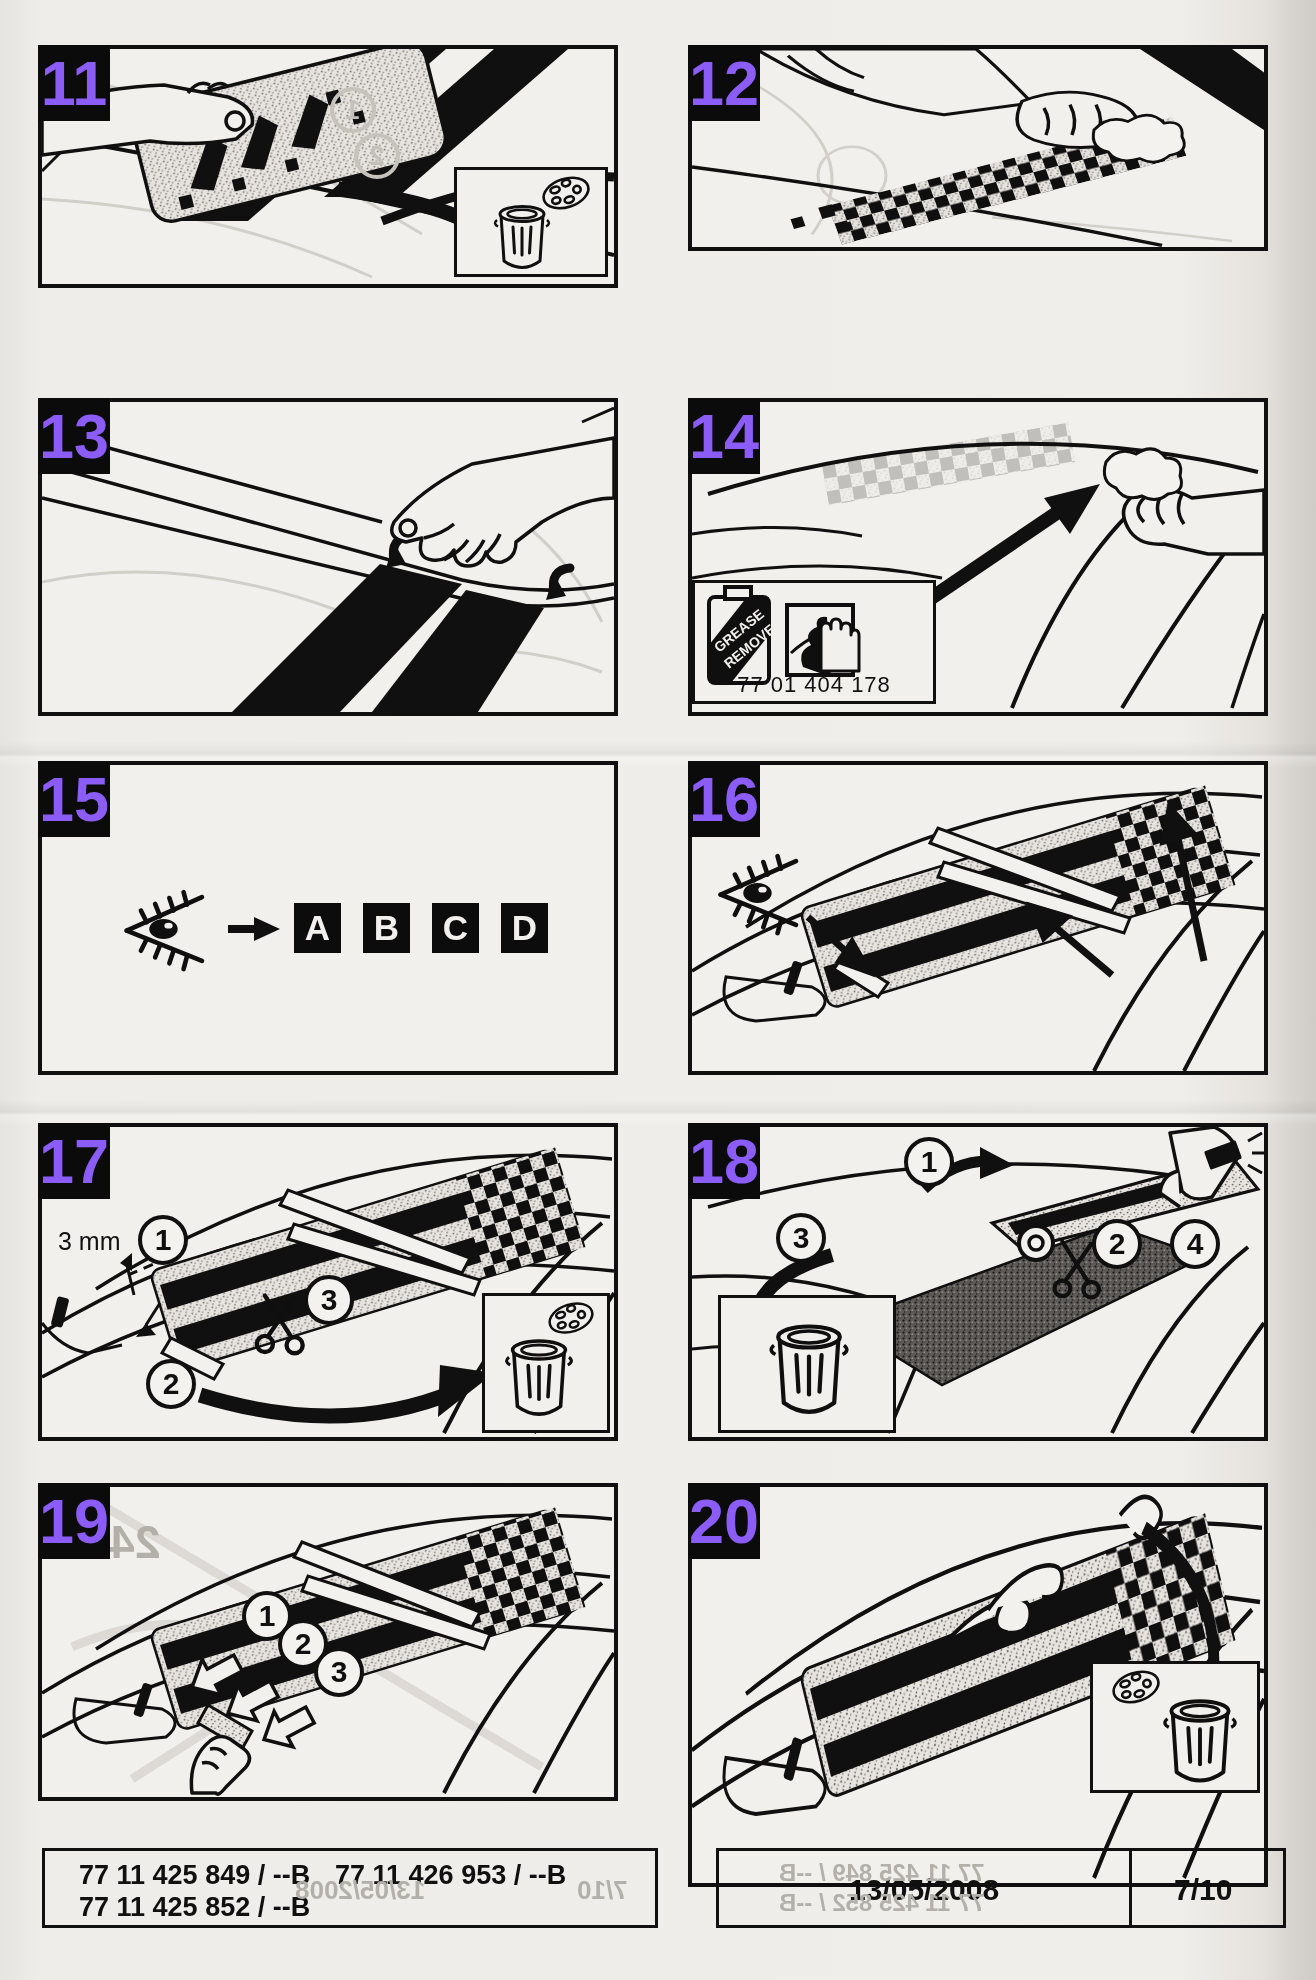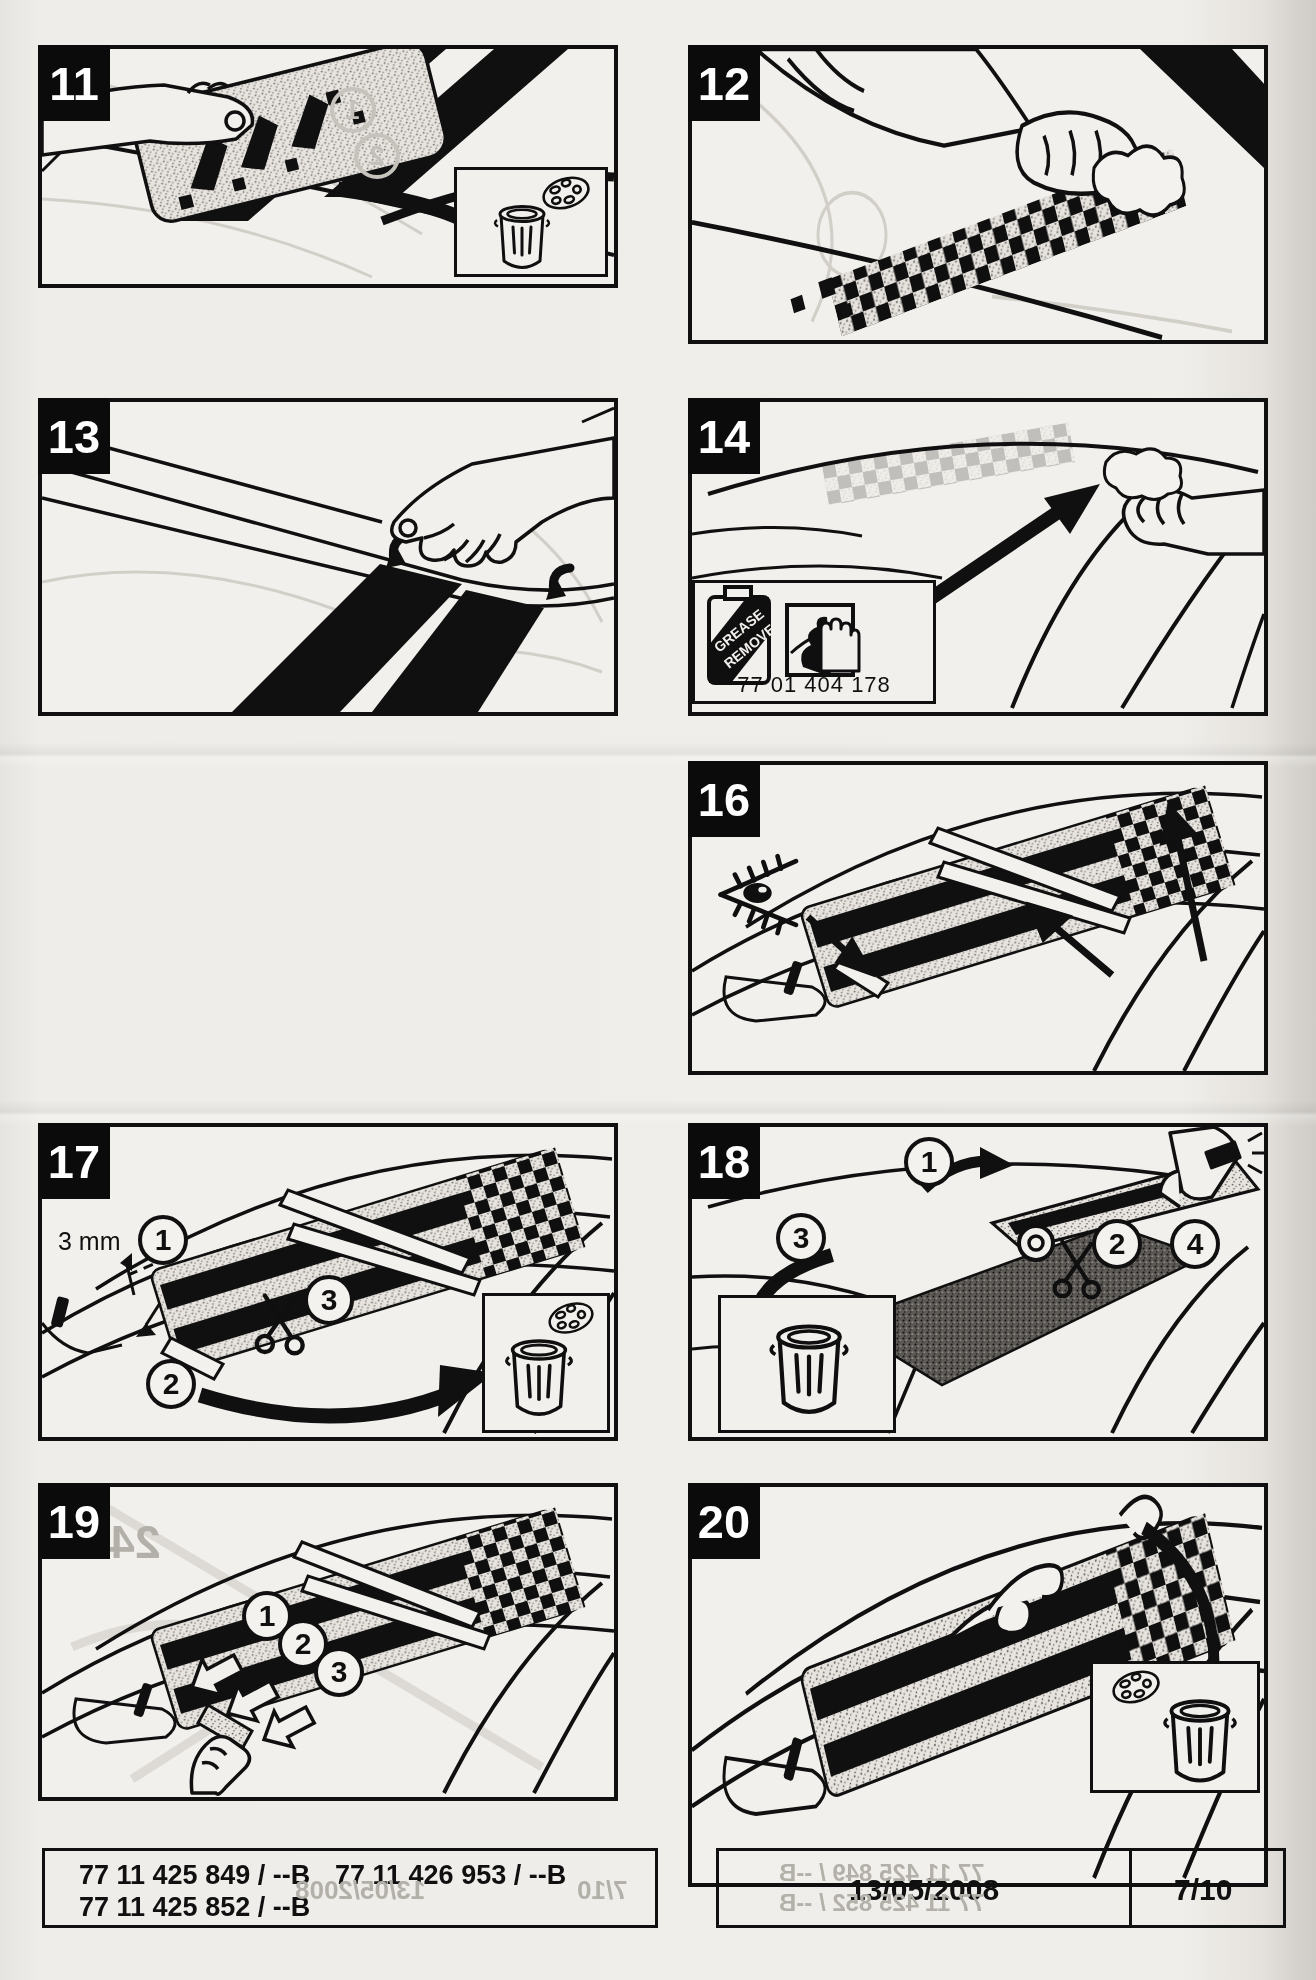--- a/index.html
+++ b/index.html
@@ -3,22 +3,22 @@
 <meta charset="utf-8">
 <style>
   *{margin:0;padding:0;box-sizing:border-box}
   html,body{background:#c9c6c1}
   body{font-family:"Liberation Sans",sans-serif;color:#101010}
   .page{position:relative;width:1316px;height:1980px;margin:0 auto;overflow:hidden;
     background:linear-gradient(90deg,#e6e4e0 0,#efede9 40px,#f0eeea 1180px,#e5e2dd 1262px,#d6d3ce 1294px,#cfccc7 100%)}
   .crease{position:absolute;left:0;width:100%;height:26px;
     background:linear-gradient(180deg,rgba(0,0,0,0) 0,rgba(0,0,0,.05) 45%,rgba(255,255,255,.25) 60%,rgba(0,0,0,0) 100%)}
   .panel{position:absolute;width:580px;border:4px solid #101010;background:#f2f0ec}
-  .tag{position:absolute;top:-4px;left:-4px;width:72px;height:76px;background:#0b0b0b;color:#ffffff;
-    font-size:47px;font-weight:bold;display:flex;align-items:center;justify-content:center;z-index:5}
+  .tag{position:absolute;top:-4px;left:-4px;width:72px;height:76px;background:#0b0b0b;color:#8b5cf6;
+    font-size:63px;font-weight:bold;display:flex;align-items:center;justify-content:center;z-index:5}
   .art{position:absolute;left:0;top:0;width:100%;height:100%;display:block}
   .inset{position:absolute;border:3px solid #101010;background:#f2f0ec;z-index:4}
   .inset svg{position:absolute;left:0;top:0;width:100%;height:100%}
   .pn{position:absolute;left:0;bottom:3px;width:100%;text-align:center;font-weight:normal;font-size:22px;letter-spacing:1px;white-space:nowrap}
   .callout{position:absolute;width:50px;height:50px;border:4px solid #101010;border-radius:50%;background:#f4f2ee;
     font-weight:bold;font-size:30px;display:flex;align-items:center;justify-content:center;z-index:6}
   .tile{position:absolute;width:47px;height:50px;background:#0c0c0c;color:#f2f0ec;font-weight:bold;font-size:35px;
     display:flex;align-items:center;justify-content:center;z-index:6}
   .measure{position:absolute;font-weight:normal;font-size:25px;z-index:6;white-space:nowrap}
   .ghost{position:absolute;color:#b3b0aa;transform:scaleX(-1);font-weight:bold;z-index:2;white-space:nowrap}
@@ -149,21 +149,21 @@
       </g>
     </svg>
     <div class="inset" style="left:412px;top:118px;width:154px;height:110px">
       <svg viewBox="0 0 148 104">
         <use href="#lid" x="80" y="2" width="58" height="42"></use>
         <use href="#bin" x="34" y="24" width="62" height="80"></use>
       </svg>
     </div>
   </div>
 
-  <div class="panel" style="left:688px;top:45px;height:299px">
+  <div class="panel" style="left:688px;top:45px;height:206px">
     <div class="tag">12</div>
     <svg class="art" viewBox="0 0 572 235" preserveAspectRatio="none">
       <g stroke="#d2cfc9" fill="none" stroke-width="3">
         <path d="M60,40 Q180,120 120,220"></path>
         <circle cx="160" cy="150" r="34"></circle>
         <path d="M300,200 Q420,210 540,228"></path>
       </g>
       <path d="M0,140 Q230,176 470,233" stroke="#101010" stroke-width="4" fill="none"></path>
       <polygon points="448,0 540,0 572,28 572,96" fill="#101010"></polygon>
       <g transform="translate(150,232) rotate(-17)">
@@ -264,20 +264,34 @@
           <path d="M108,84 q-6,-16 8,-22 q-8,-12 6,-18 q-2,-12 10,-10 l4,60 z" fill="#0f0f0f"></path>
           <g fill="#f2f0ec" stroke="#0f0f0f" stroke-width="3" stroke-linejoin="round">
             <path d="M126,88 V46 q0,-6 5,-6 q5,0 5,6 V42 q0,-6 5,-6 q5,0 5,6 v4 q0,-6 5,-6 q5,0 5,6 v6 q0,-5 4,-5 q4,0 4,6 V88 Z"></path>
           </g>
         </g>
       </svg>
       <div class="pn">77 01 404 178</div>
     </div>
   </div>
 
+  <div class="panel" style="left:38px;top:761px;height:314px">
+    <div class="tag">15</div>
+    <svg class="art" viewBox="0 0 572 306" preserveAspectRatio="none">
+      <use href="#eye" x="78" y="122" width="92" height="84"></use>
+      <g>
+        <line x1="186" y1="164" x2="214" y2="164" stroke="#101010" stroke-width="8"></line>
+        <polygon points="212,152 238,164 212,176" fill="#101010"></polygon>
+      </g>
+    </svg>
+    <div class="tile" style="left:252px;top:138px">A</div>
+    <div class="tile" style="left:321px;top:138px">B</div>
+    <div class="tile" style="left:390px;top:138px">C</div>
+    <div class="tile" style="left:459px;top:138px">D</div>
+  </div>
 
   <div class="panel" style="left:688px;top:761px;height:314px">
     <div class="tag">16</div>
     <svg class="art" viewBox="0 0 572 306" preserveAspectRatio="none">
       <g stroke="#101010" fill="none">
         <path d="M0,206 Q250,52 568,90" stroke-width="3.5"></path>
         <path d="M0,250 Q260,110 572,144" stroke-width="3.5"></path>
         <path d="M54,162 Q300,6 570,32" stroke-width="3.5"></path>
         <path d="M402,306 Q470,170 560,96" stroke-width="4"></path>
         <path d="M492,306 Q540,214 572,166" stroke-width="4"></path>

